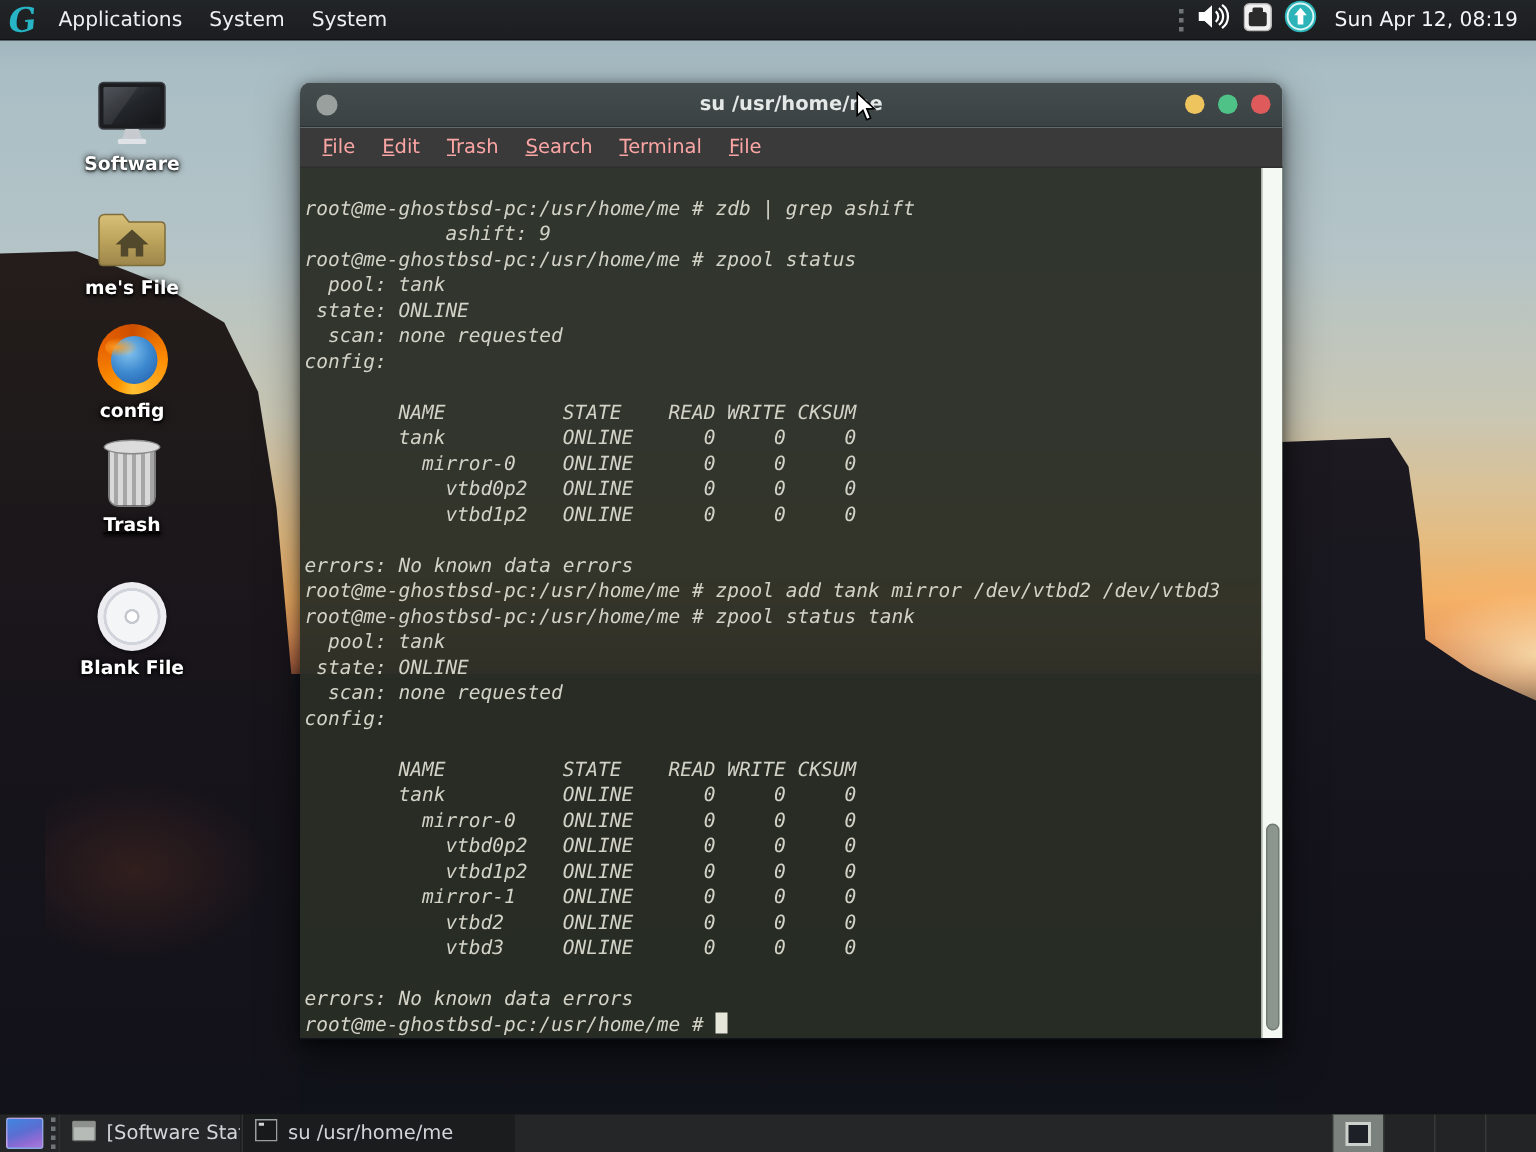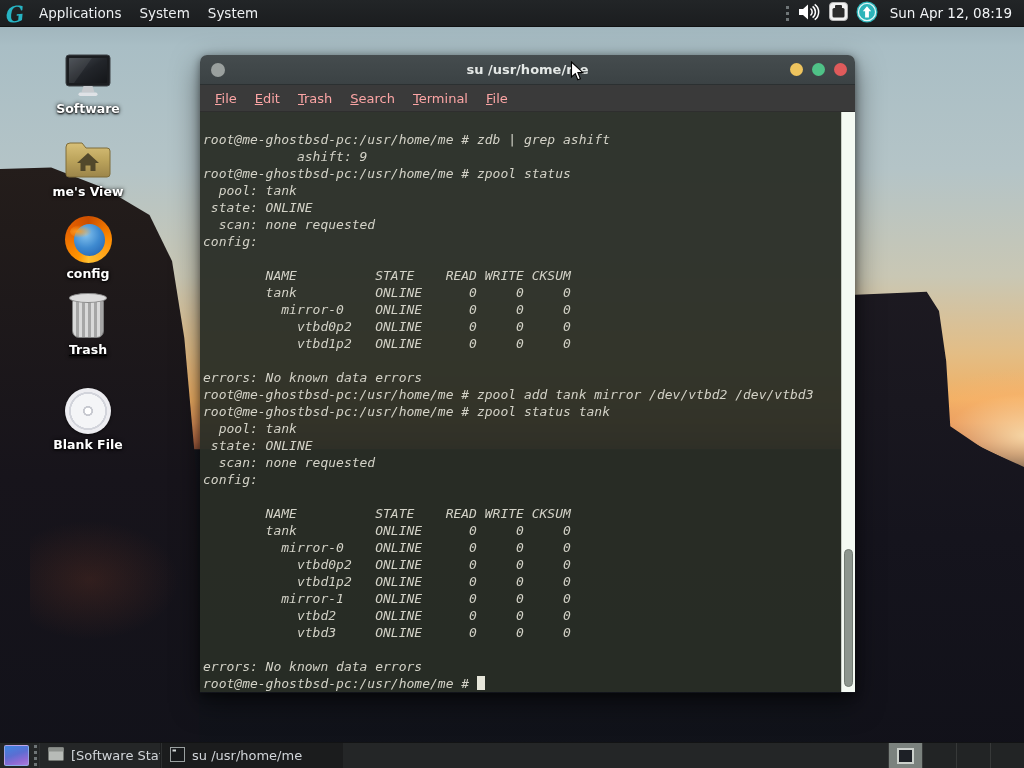--- a/index.html
+++ b/index.html
@@ -183,21 +183,21 @@
         <linearGradient id="fold" x1="0" y1="0" x2="0" y2="1">
           <stop offset="0" stop-color="#d8c078"></stop>
             <stop offset="0.5" stop-color="#bca45c"></stop>
             <stop offset="1" stop-color="#9c854a"></stop>
         </linearGradient>
       </defs>
       <path d="M3 8 Q3 4 7 4 H19 L23 9 H44 Q47 9 47 12 V35 Q47 38 44 38 H6 Q3 38 3 35 Z" fill="url(#fold)" stroke="#7e6c3a"></path>
       <path d="M25 14 L36 24 H32.5 V32 H27.5 V26.5 H22.5 V32 H17.5 V24 H14 Z" fill="#52482b"></path>
     </svg>
   </div>
-  <div class="lbl">me's View</div>
+  <div class="lbl">me's File</div>
 </div>
 
 <div class="dicon" style="top:215px;">
   <div class="art">
     <div class="fx">
       <div class="fx-core"></div>
         <div class="fx-tail"></div>
     </div>
   </div>
   <div class="lbl">config</div>

